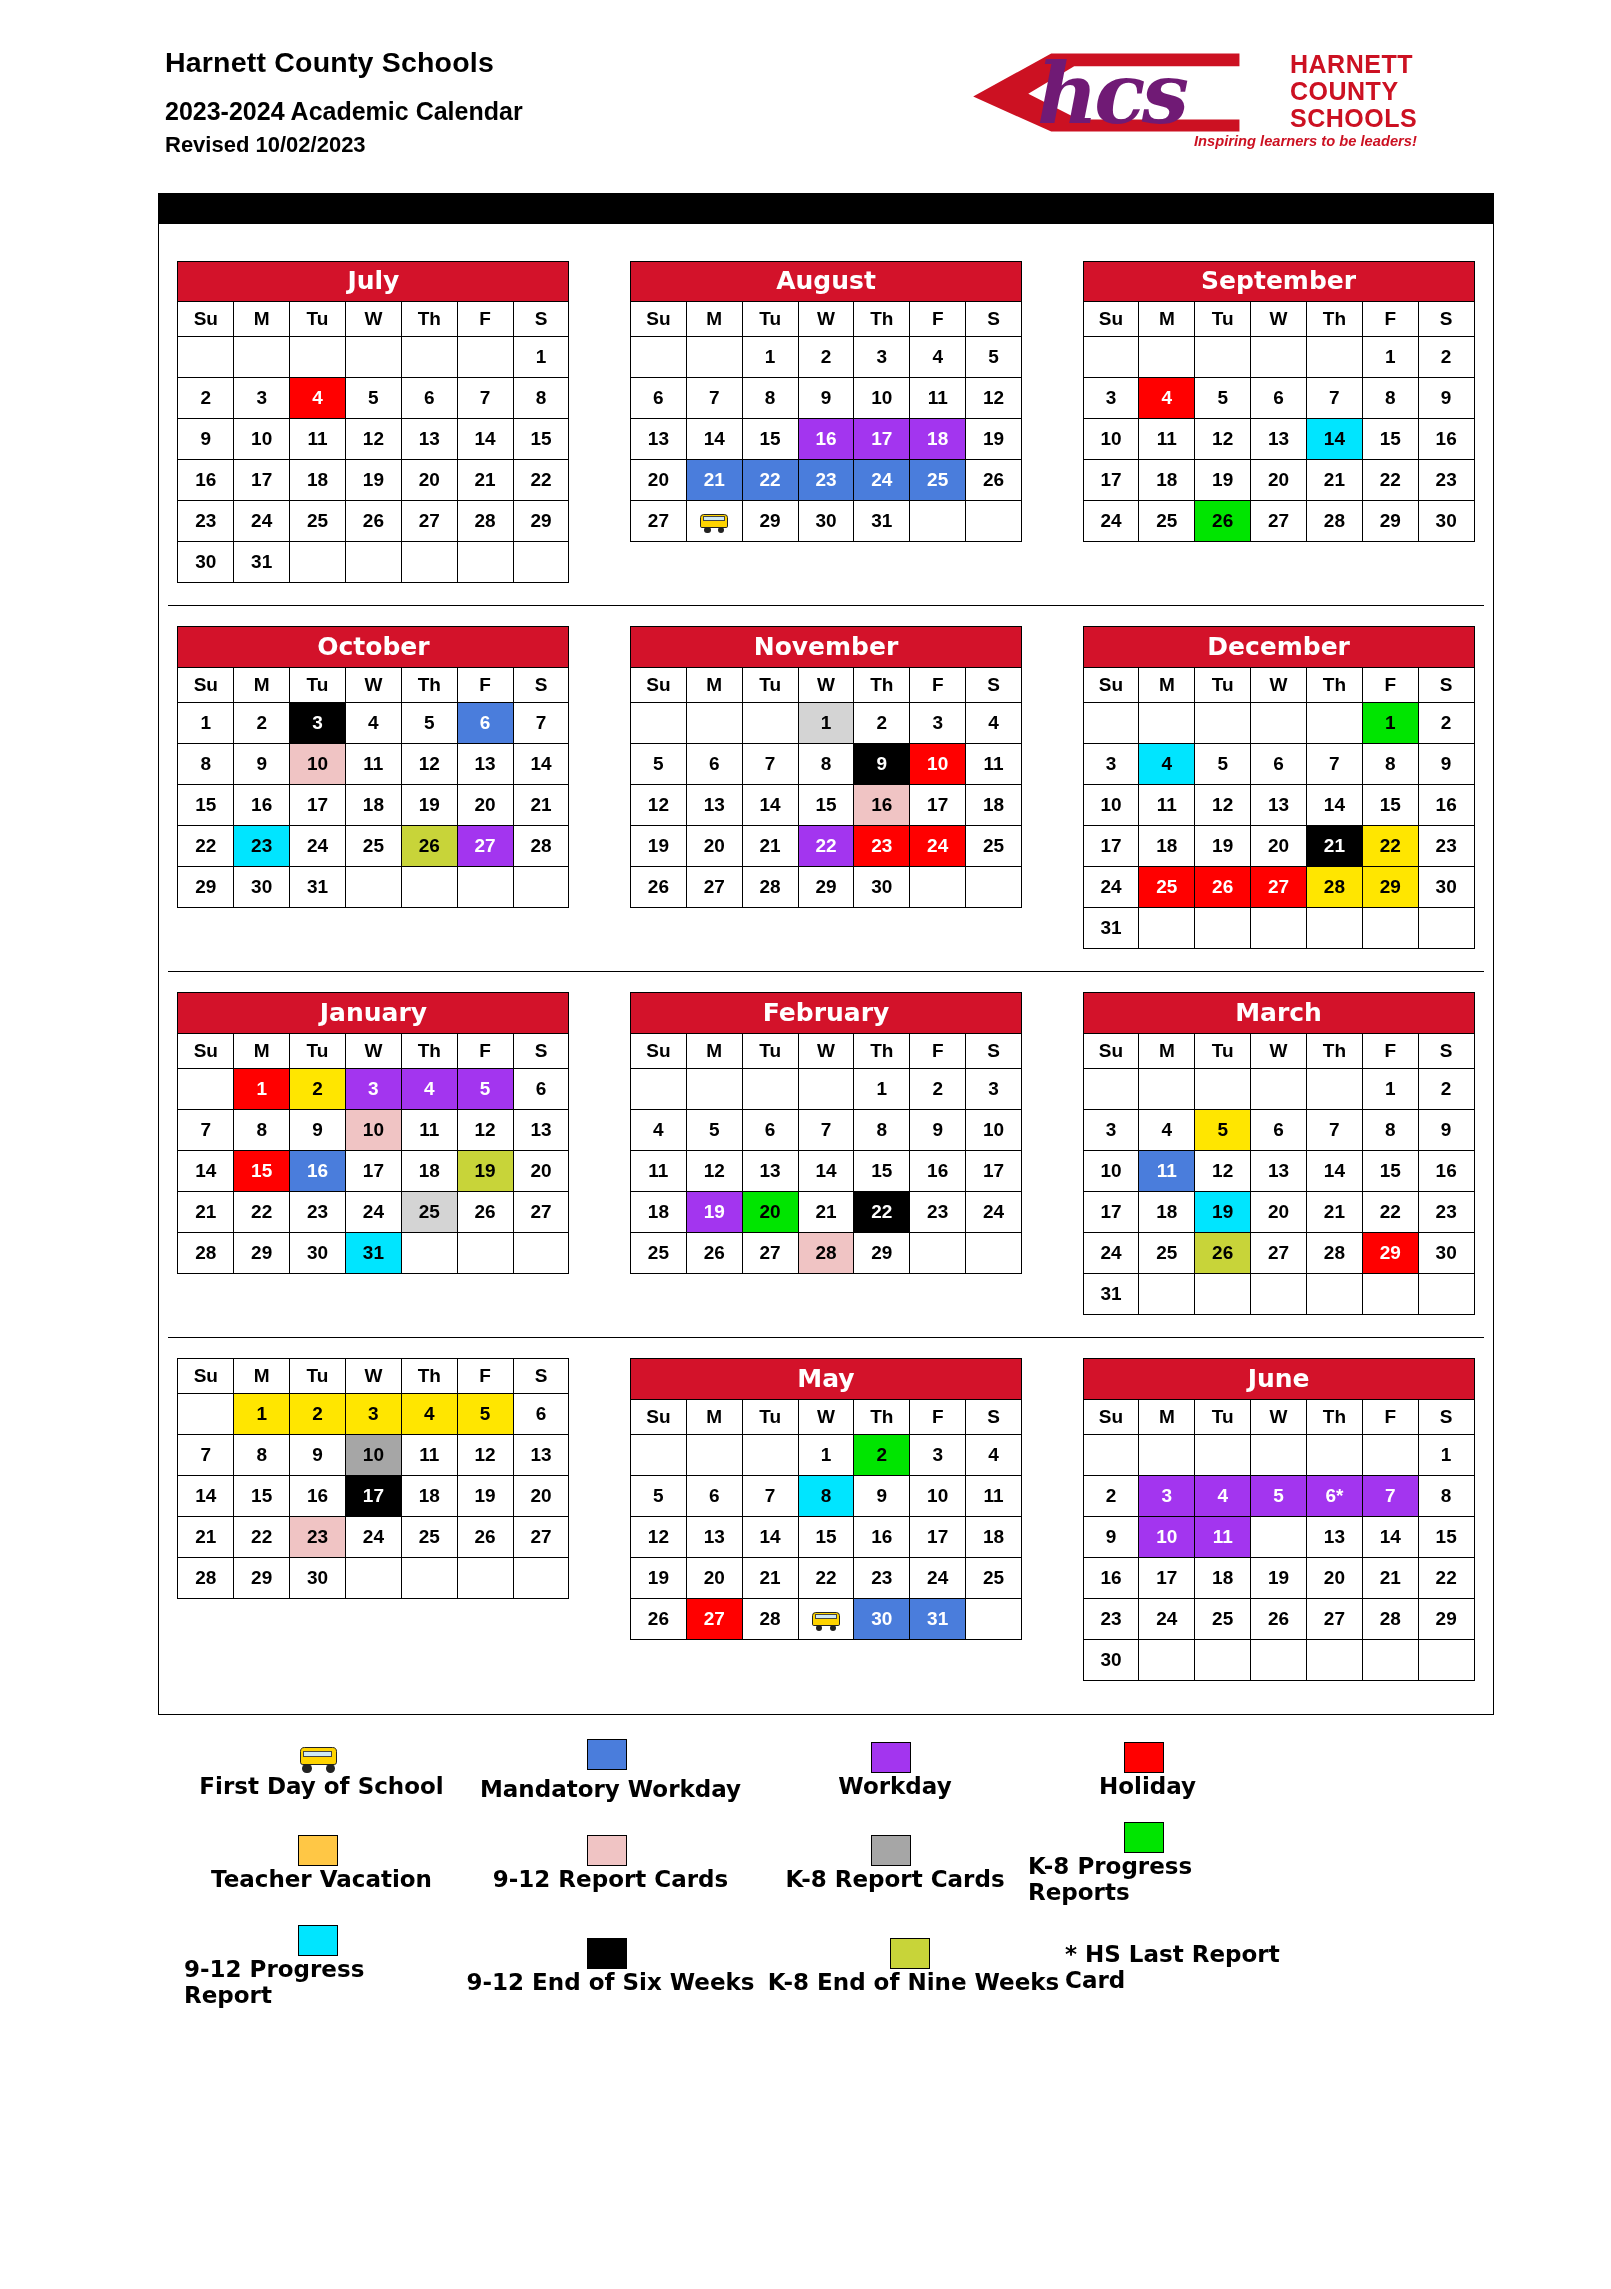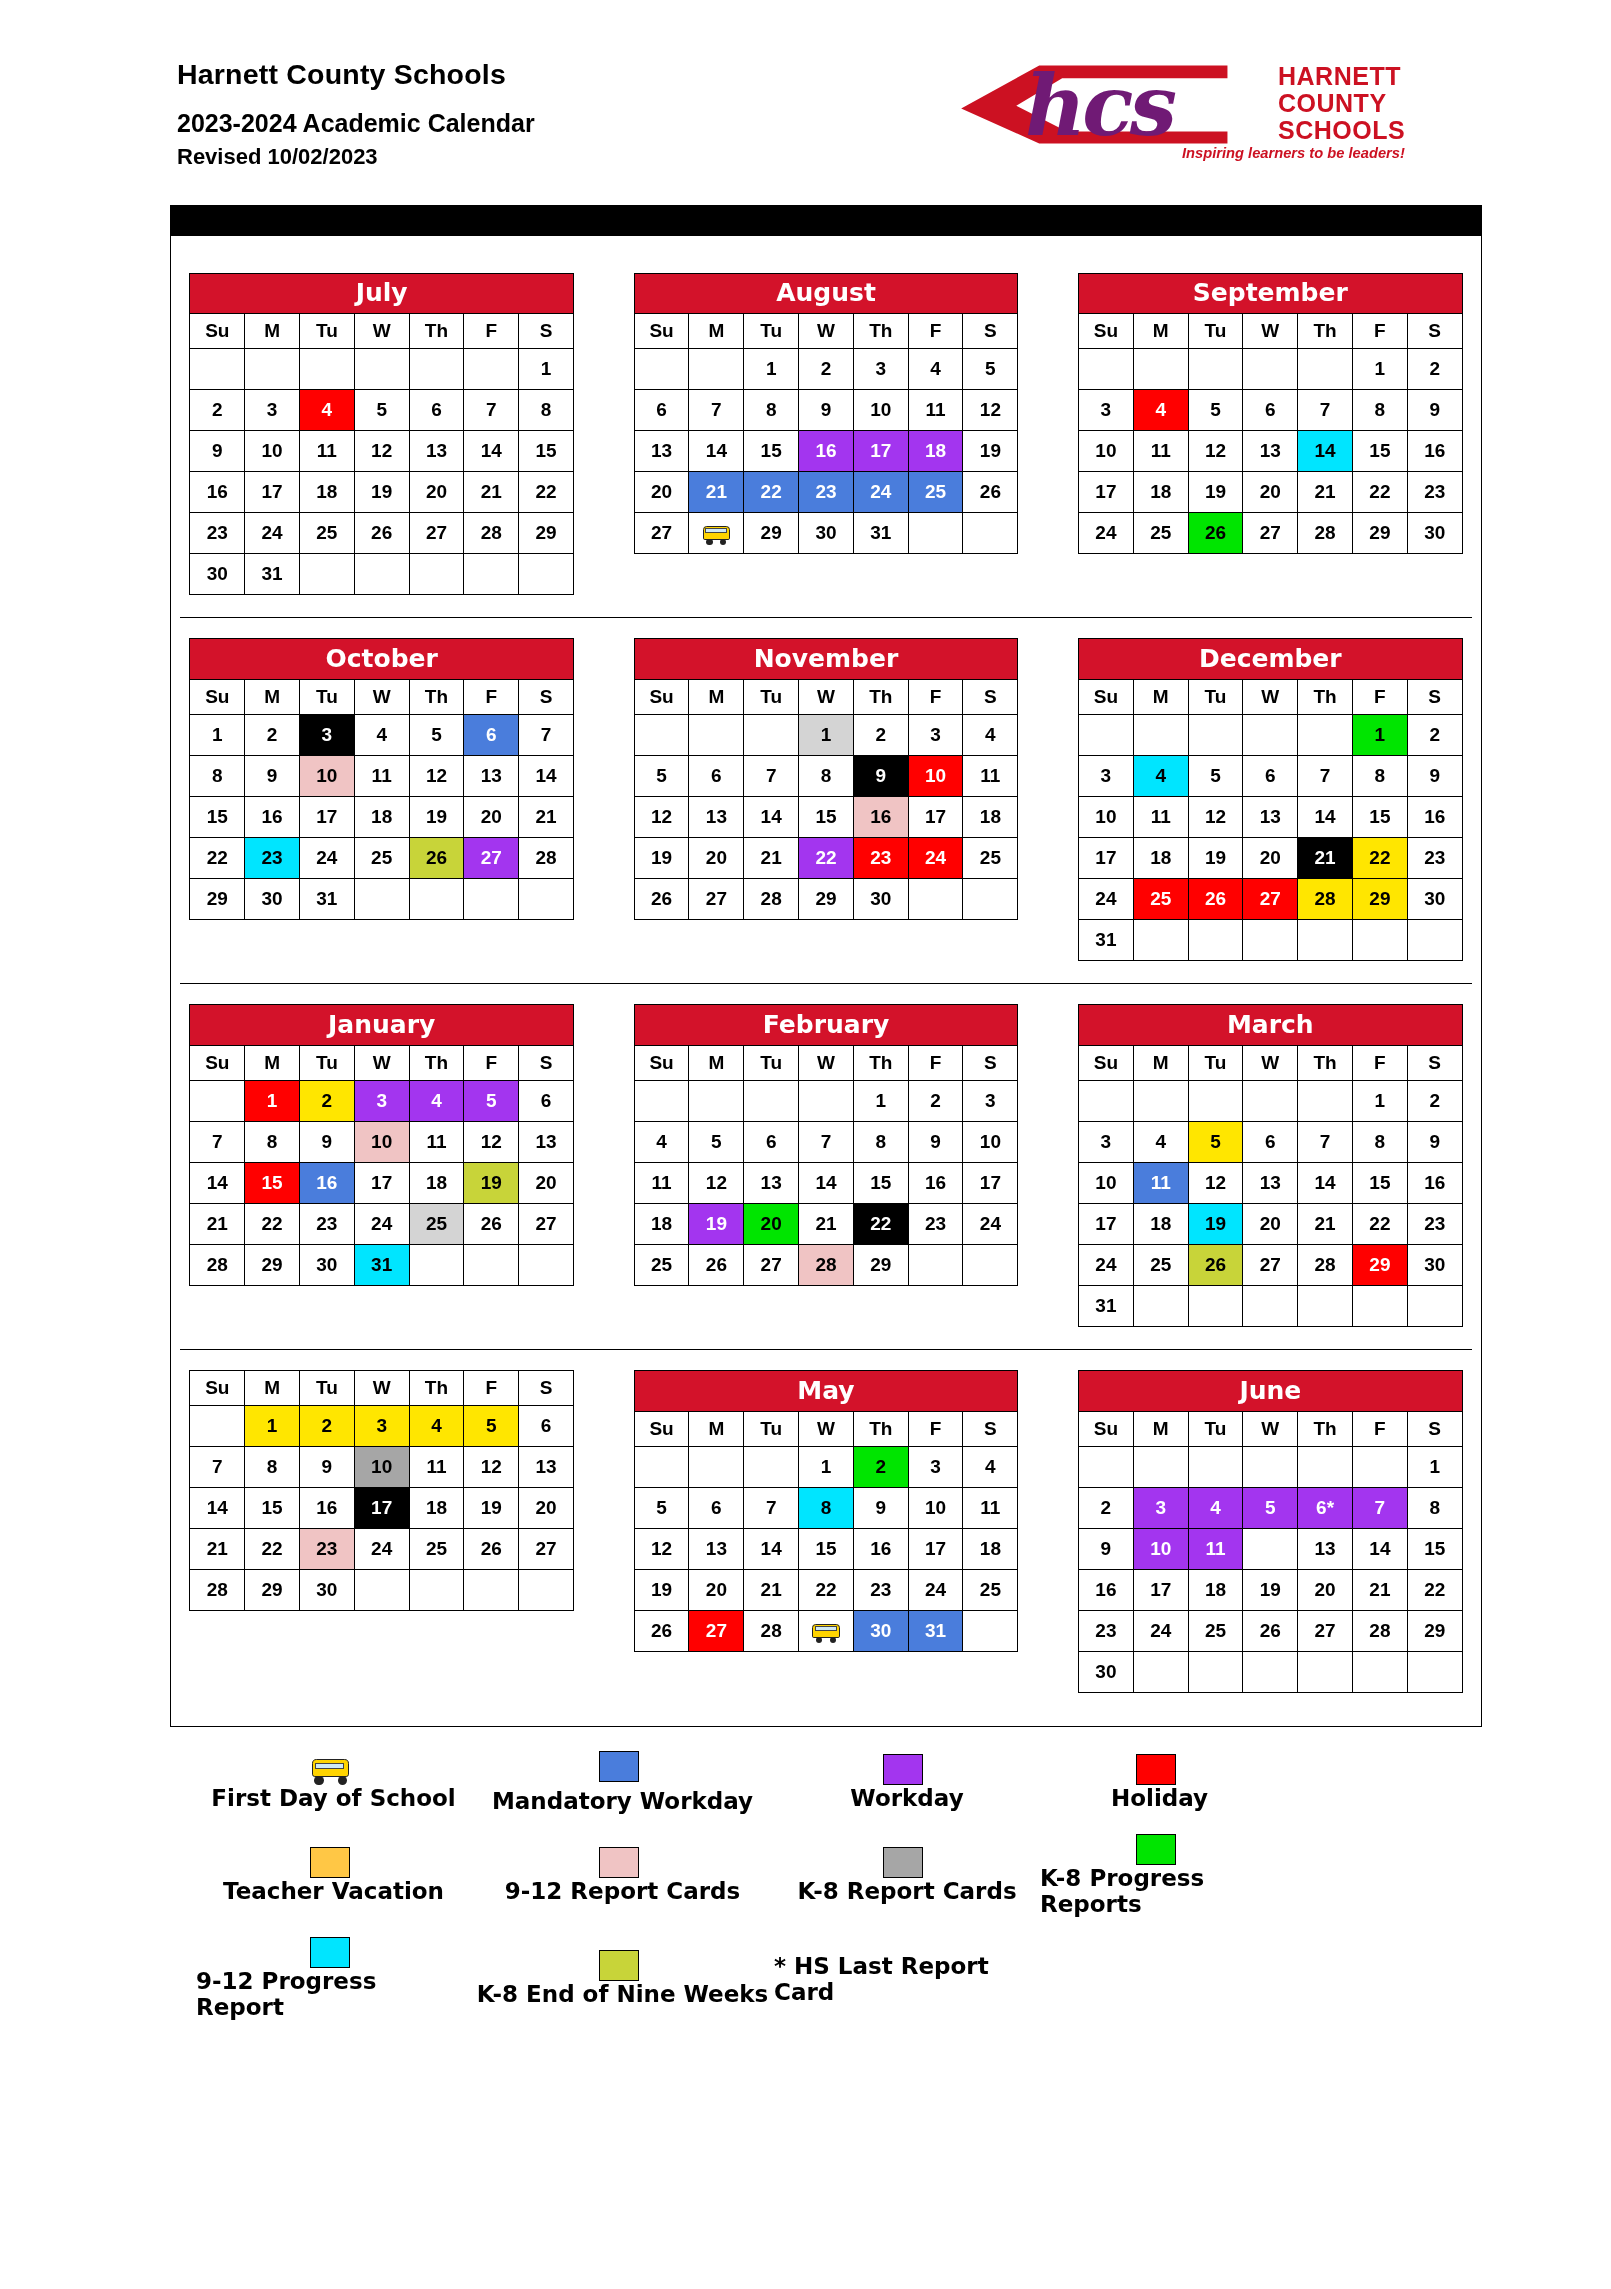--- a/index.html
+++ b/index.html
@@ -9,21 +9,21 @@
     height: 2289px;
     background: #ffffff;
     font-family: "Liberation Sans", sans-serif;
     color: #000;
     position: relative;
   }
   .page {
     position: relative;
     width: 1612px;
     height: 2289px;
-    padding: 12px;
+    padding: 0;
   }
   
   .header {
     position: relative;
     padding: 46px 110px 0 165px;
     height: 193px;
   }
   .title-block { display:inline-block; }
   .school-name {
     font-size: 28.5px;
@@ -1108,20 +1108,24 @@
           <div class="swatch" style="background: rgb(0, 229, 0);"></div>
           <span>K-8 Progress Reports</span>
         </div>
       </div>
     <div class="legend-row" id="lrow2">
         <div class="legend-item" style="flex: 0 0 275px;">
           <div class="swatch" style="background: rgb(0, 229, 255);"></div>
           <span>9-12 Progress Report</span>
         </div>
         <div class="legend-item" style="flex: 0 0 303px;">
+          <div class="swatch" style="background: rgb(0, 0, 0);"></div>
+          <span>9-12 End of Six Weeks</span>
+        </div>
+        <div class="legend-item" style="flex: 0 0 303px;">
           <div class="swatch" style="background: rgb(200, 212, 57);"></div>
           <span>K-8 End of Nine Weeks</span>
         </div>
         <div class="legend-item" style="flex: 0 0 239px;">
           <span>* HS Last Report Card</span>
         </div>
       </div>
   </div>
 
 </div>

